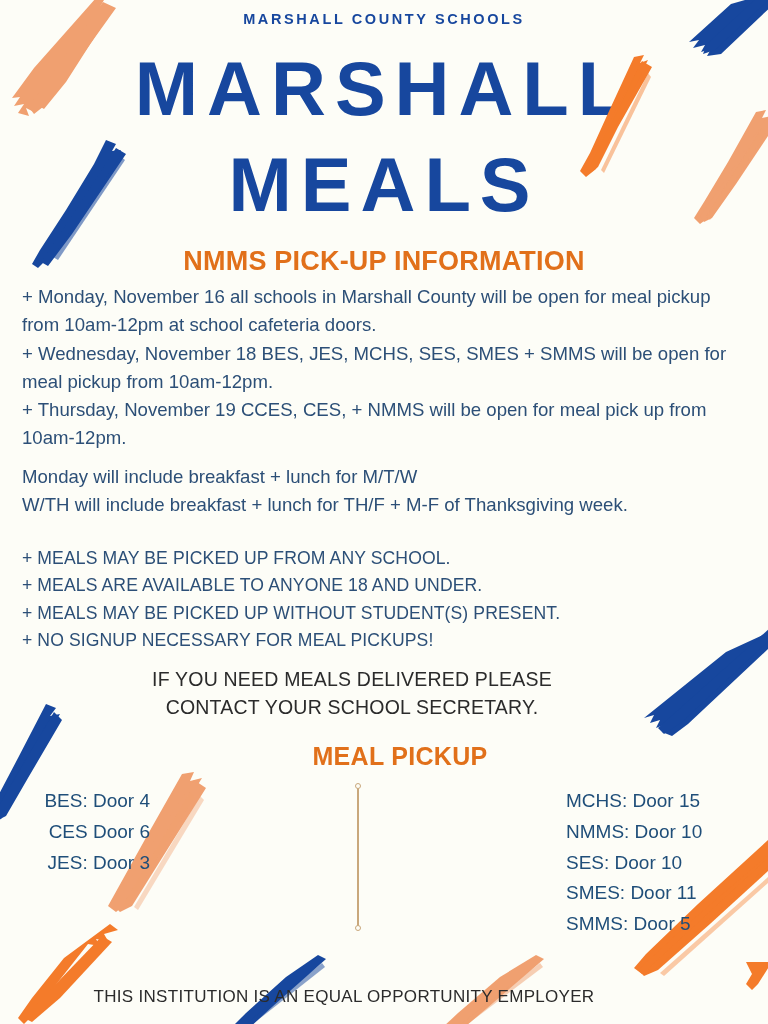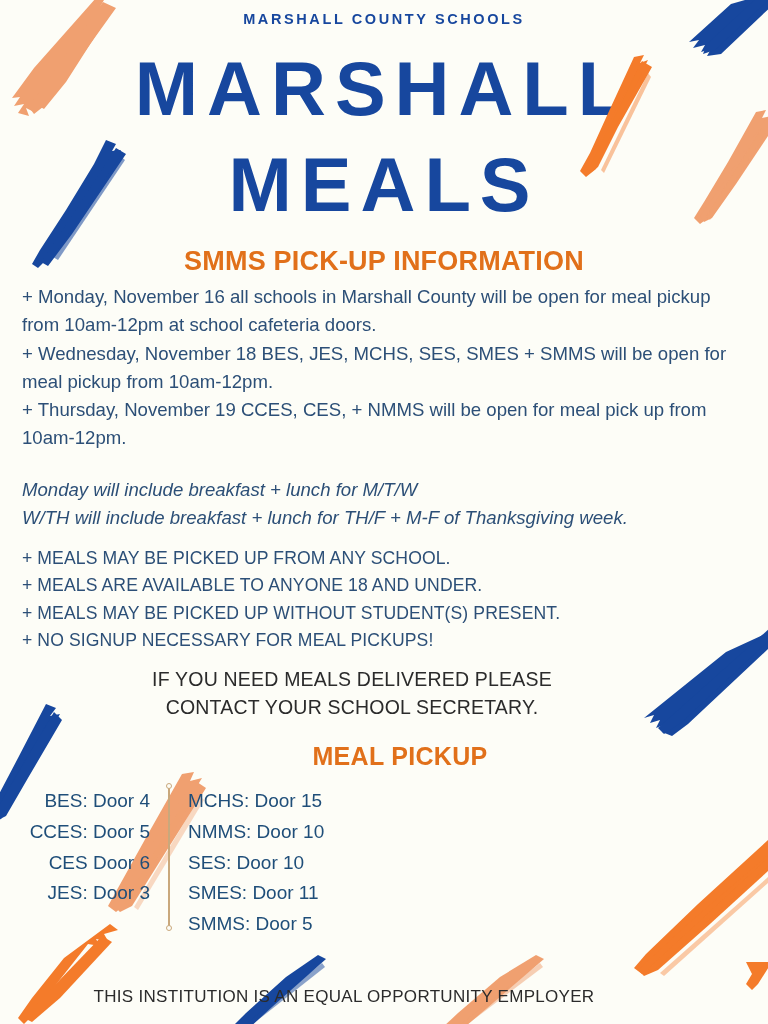--- a/index.html
+++ b/index.html
@@ -82,21 +82,21 @@
 
   
   .body-block {
     position: absolute;
     color: #2C4F77;
     font-size: 18.6px;
     line-height: 1.52;
     z-index: 6;
   }
   #scheduleBlock { top: 283px; left: 22px; width: 726px; }
-  #mealsIncludeBlock { top: 476px; left: 22px; width: 726px; font-style: italic; }
+  #mealsIncludeBlock { top: 463px; left: 22px; width: 726px; }
 
   .caps-block {
     position: absolute;
     color: #2C4F77;
     font-size: 17.6px;
     line-height: 1.56;
     letter-spacing: 0.1px;
     z-index: 6;
   }
   #rulesBlock { top: 545px; left: 22px; width: 726px; }
@@ -115,21 +115,21 @@
   }
 
   
   #doorSection {
     position: absolute;
     top: 786px;
     left: 0;
     width: 736px;
     z-index: 6;
     display: flex;
-    justify-content: flex-start;
+    justify-content: space-between;
     align-items: flex-start;
   }
   .door-col {
     color: #1F4E79;
     font-size: 19px;
     line-height: 1.62;
   }
   .door-col.left  { text-align: right; width: 150px; padding-right: 18px; }
   .door-col.right { text-align: left;  width: 170px; padding-left: 18px; }
   .door-divider {
@@ -274,21 +274,21 @@
     </svg>
   </div>
 
   <div class="eyebrow">MARSHALL COUNTY SCHOOLS</div>
 
   <div class="title-wrap">
     <div class="title-line l1">MARSHALL</div>
     <div class="title-line l2">MEALS</div>
   </div>
 
-  <div class="sec-head" id="mealPickupInfoHead">SMMS PICK-UP INFORMATION</div>
+  <div class="sec-head" id="mealPickupInfoHead">NMMS PICK-UP INFORMATION</div>
 
   <div class="body-block" id="scheduleBlock">
     <div>+ Monday, November 16 all schools in Marshall County will be open for meal pickup from 10am-12pm at school cafeteria doors.</div>
     <div>+ Wednesday, November 18 BES, JES, MCHS, SES, SMES + SMMS will be open for meal pickup from 10am-12pm.</div>
     <div>+ Thursday, November 19 CCES, CES, + NMMS will be open for meal pick up from 10am-12pm.</div>
   </div>
 
   <div class="body-block" id="mealsIncludeBlock">
     <div>Monday will include breakfast + lunch for M/T/W</div>
     <div>W/TH will include breakfast + lunch for TH/F + M-F of Thanksgiving week.</div>
@@ -304,21 +304,20 @@
   <div class="delivered">
     <div>IF YOU NEED MEALS DELIVERED PLEASE</div>
     <div>CONTACT YOUR SCHOOL SECRETARY.</div>
   </div>
 
   <div class="sec-head" id="mealPickupHead">MEAL PICKUP</div>
 
   <div id="doorSection">
     <div class="door-col left">
       <div>BES: Door 4</div>
-      <div>CCES: Door 5</div>
       <div>CES Door 6</div>
       <div>JES: Door 3</div>
     </div>
     <div class="door-divider">
       <div class="dline"></div>
       <div class="dot top"></div>
       <div class="dot bottom"></div>
     </div>
     <div class="door-col right">
       <div>MCHS: Door 15</div>

